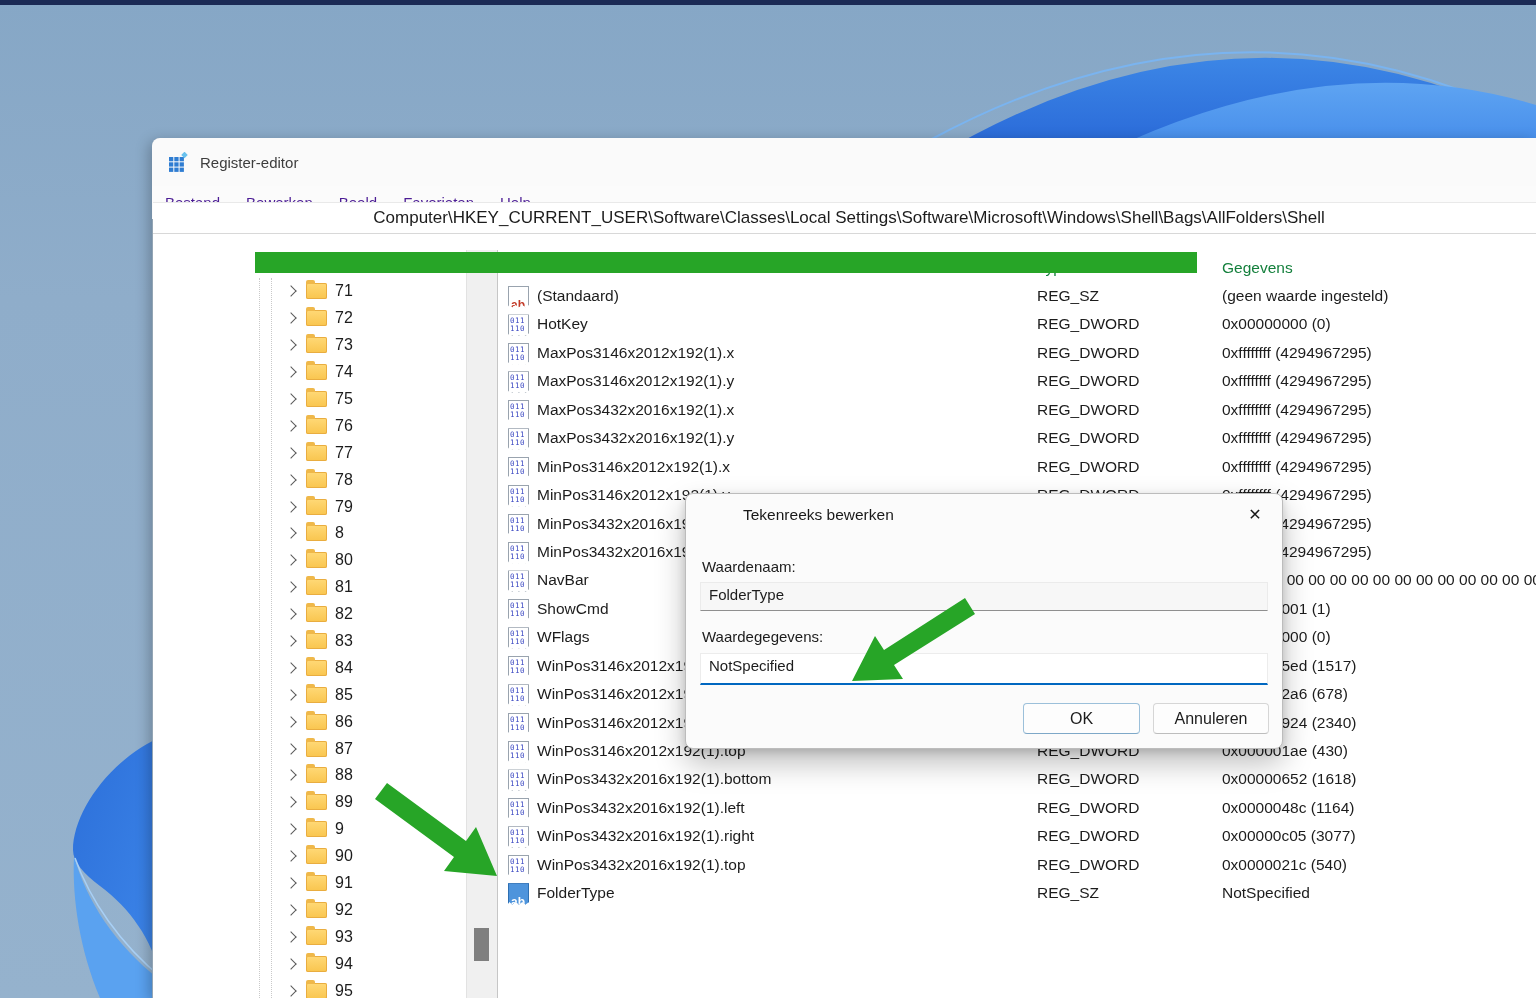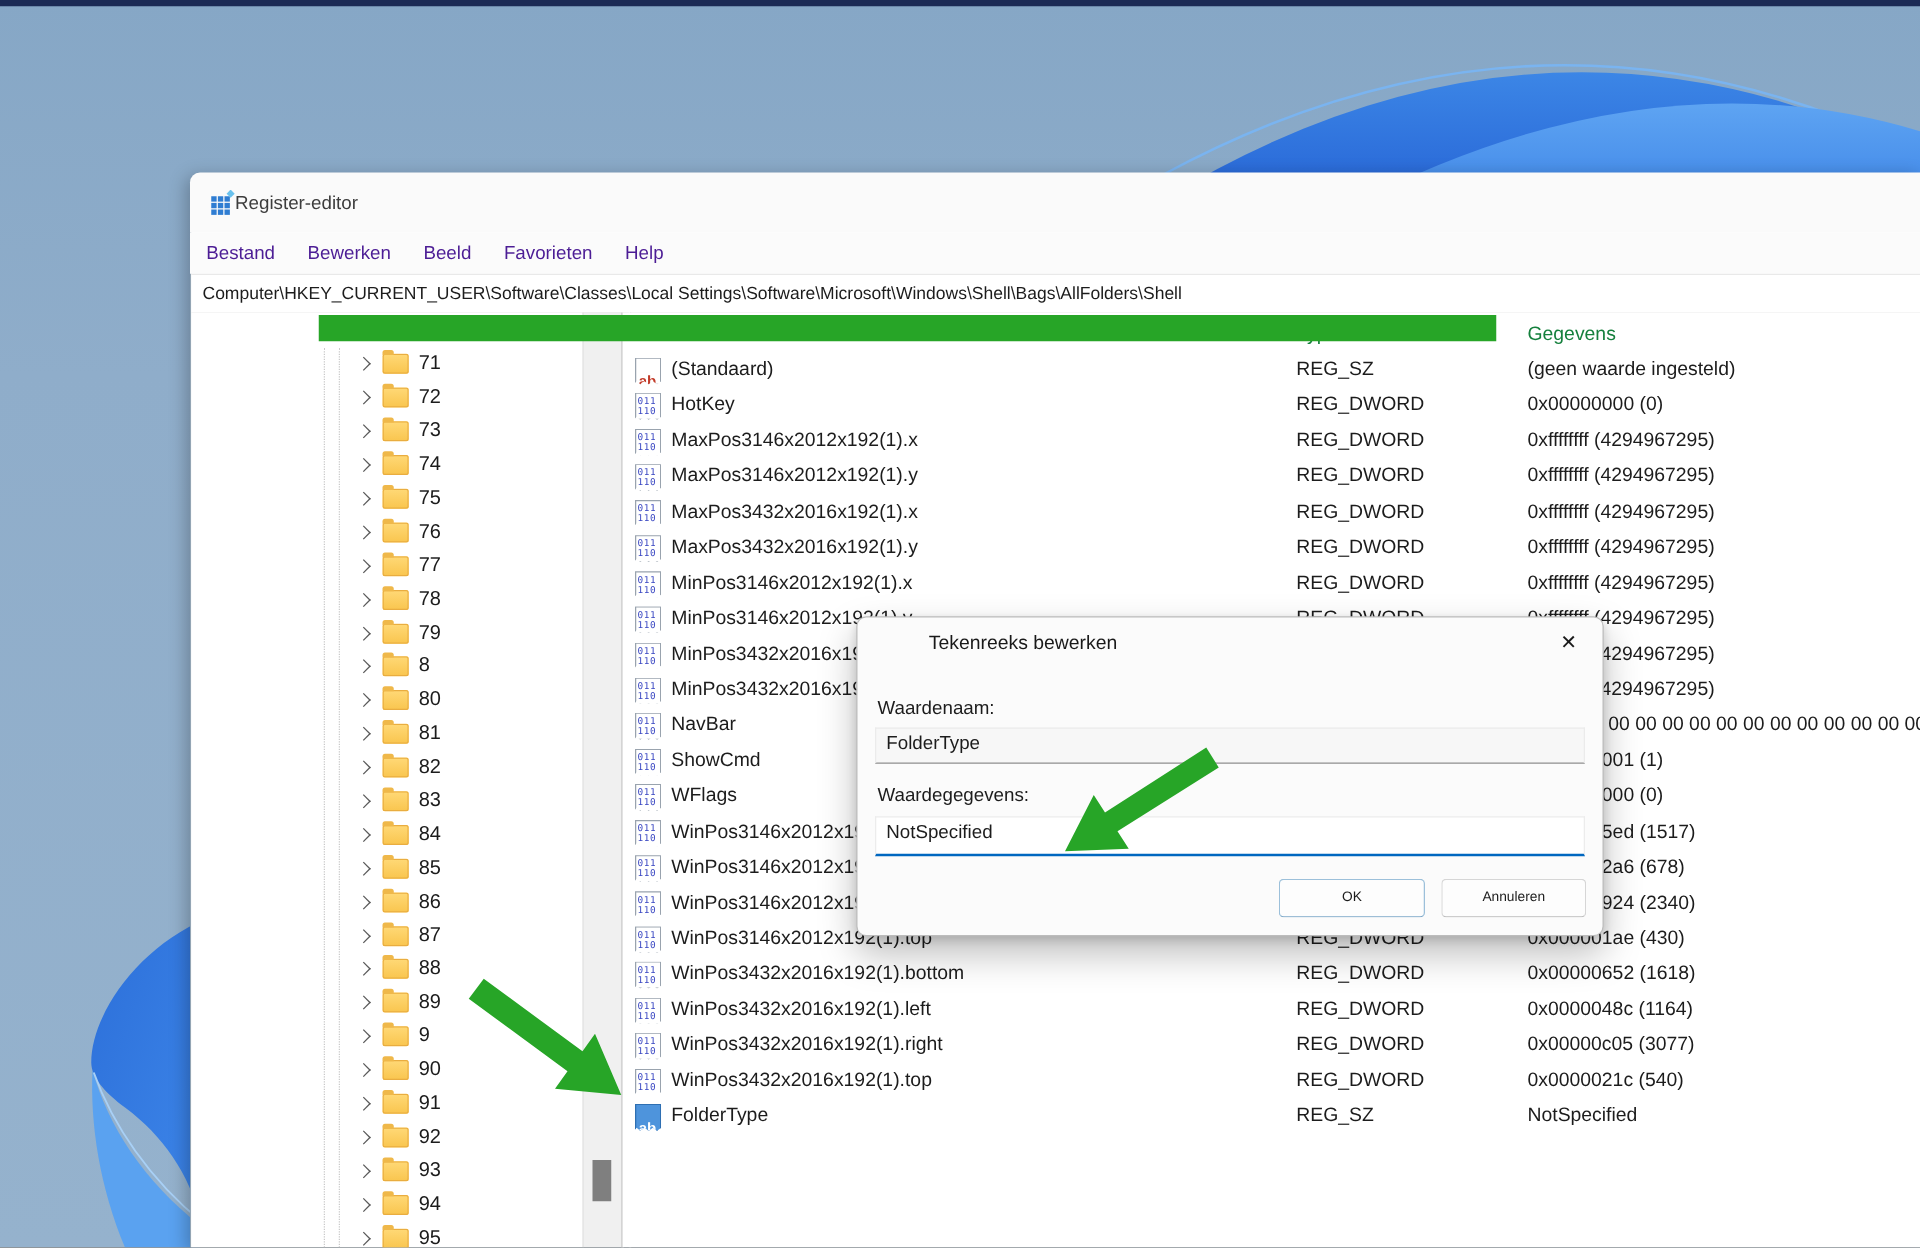--- a/index.html
+++ b/index.html
@@ -9,29 +9,29 @@
   .abs{position:absolute;}
   
   #topstrip{left:0;top:0;width:1536px;height:5px;background:#1b2a55;z-index:1;}
   #bgsvg{left:0;top:0;z-index:0;}
   
   #win{left:152px;top:138px;right:0;bottom:0;background:#fff;border:1px solid #93a5b4;
        border-right:none;border-bottom:none;border-radius:8px 0 0 0;z-index:10;
        box-shadow:-3px 3px 14px rgba(0,0,0,.25);}
   #titlebar{left:152px;top:138px;right:0;height:48px;display:flex;align-items:center;
             padding-left:16px;background:#fafafa;border-radius:8px 0 0 0;z-index:11;}
-  #apptitle{margin-left:0;font-size:15px;color:#3d3d3d;}
+  #apptitle{margin-left:12px;font-size:15px;color:#3d3d3d;}
   #menubar{left:152px;top:186px;right:0;height:33px;display:flex;align-items:center;
            background:#fbfbfb;font-size:15px;color:#4c1d95;z-index:11;}
   .mitem{padding:0 13px;}
   .mitem:first-child{padding-left:13px;}
-  #addrbar{left:153px;top:219px;right:0;height:30px;background:#fff;
+  #addrbar{left:153px;top:202px;right:0;height:30px;background:#fff;
            border-top:1px solid #e9e9e9;border-bottom:1px solid #d8d8d8;
-           font-size:14px;line-height:29px;padding-left:9px;white-space:nowrap;
-           overflow:hidden;z-index:11;}
+           font-size:17px;line-height:29px;padding-left:9px;white-space:nowrap;
+           overflow:hidden;z-index:11;text-align:center;}
   
   #treepanel{left:153px;top:250px;width:313px;bottom:0;background:#fff;z-index:12;}
   .guide{top:278px;bottom:0;width:0;border-left:1px dotted #c9c9c9;z-index:13;}
   #vscroll{left:466px;top:250px;width:31px;bottom:0;background:#f0f0f0;
            border-left:1px solid #e2e2e2;border-right:1px solid #e2e2e2;z-index:12;}
   #vthumb{left:474px;top:928px;width:15px;height:33px;background:#7f7f7f;z-index:13;}
   #splitter{left:497px;top:250px;width:6px;bottom:0;background:#fff;
             border-left:1px solid #c6c6c6;border-right:1px solid #c6c6c6;z-index:12;}
   #listpanel{left:503px;top:250px;right:0;bottom:0;background:#fff;overflow:hidden;z-index:12;}
   .hcol{position:absolute;top:9px;font-size:15.5px;color:#15803d;}
@@ -70,21 +70,21 @@
   #dclose{position:absolute;right:14px;top:8px;width:26px;height:26px;text-align:center;
           line-height:26px;font-size:16px;color:#191919;}
   .dlabel{position:absolute;left:16px;font-size:15px;}
   #dfield1{position:absolute;left:14px;top:88px;width:550px;height:21px;background:#f7f7f7;
            border:1px solid #ebebeb;border-bottom:1px solid #8f8f8f;padding:3px 8px;
            font-size:15px;}
   #dfield2{position:absolute;left:14px;top:159px;width:550px;height:23px;background:#fff;
            border:1px solid #ececec;border-bottom:2px solid #0067c0;padding:3px 8px;
            font-size:15px;}
   .dbtn{position:absolute;top:209px;height:29px;border-radius:4px;background:#fdfdfd;
-        font-size:11px;text-align:center;line-height:29px;}
+        font-size:16px;text-align:center;line-height:29px;}
   #dok{left:337px;width:115px;border:1px solid #9cc0da;border-bottom-color:#7ea8c8;}
   #dcancel{left:467px;width:114px;border:1px solid #d6d6d6;border-bottom-color:#bdbdbd;}
   
   #anno{left:0;top:0;z-index:50;pointer-events:none;}
 </style>
 </head>
 <body>
 
 <div id="stage">
 

